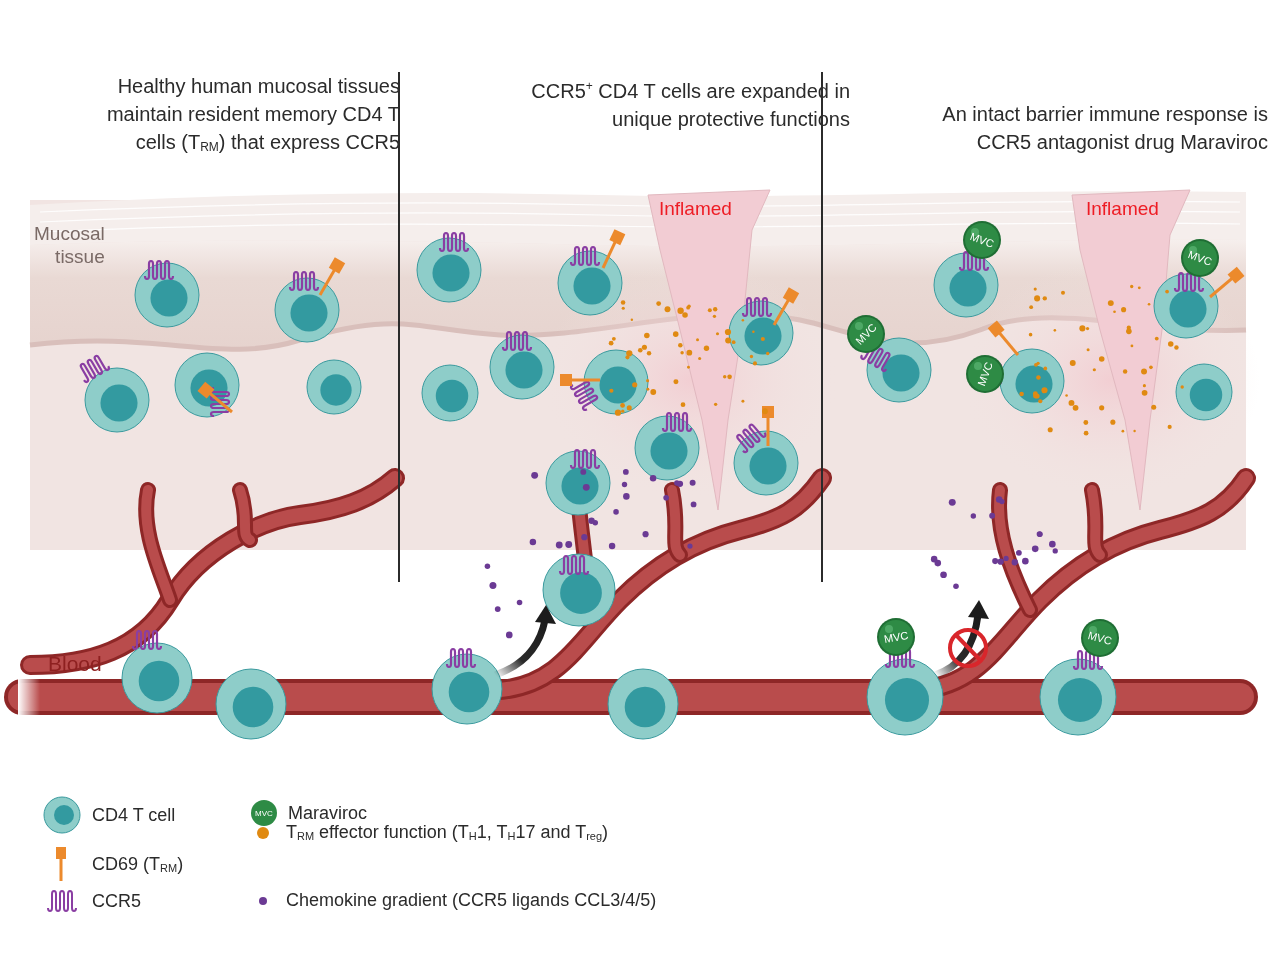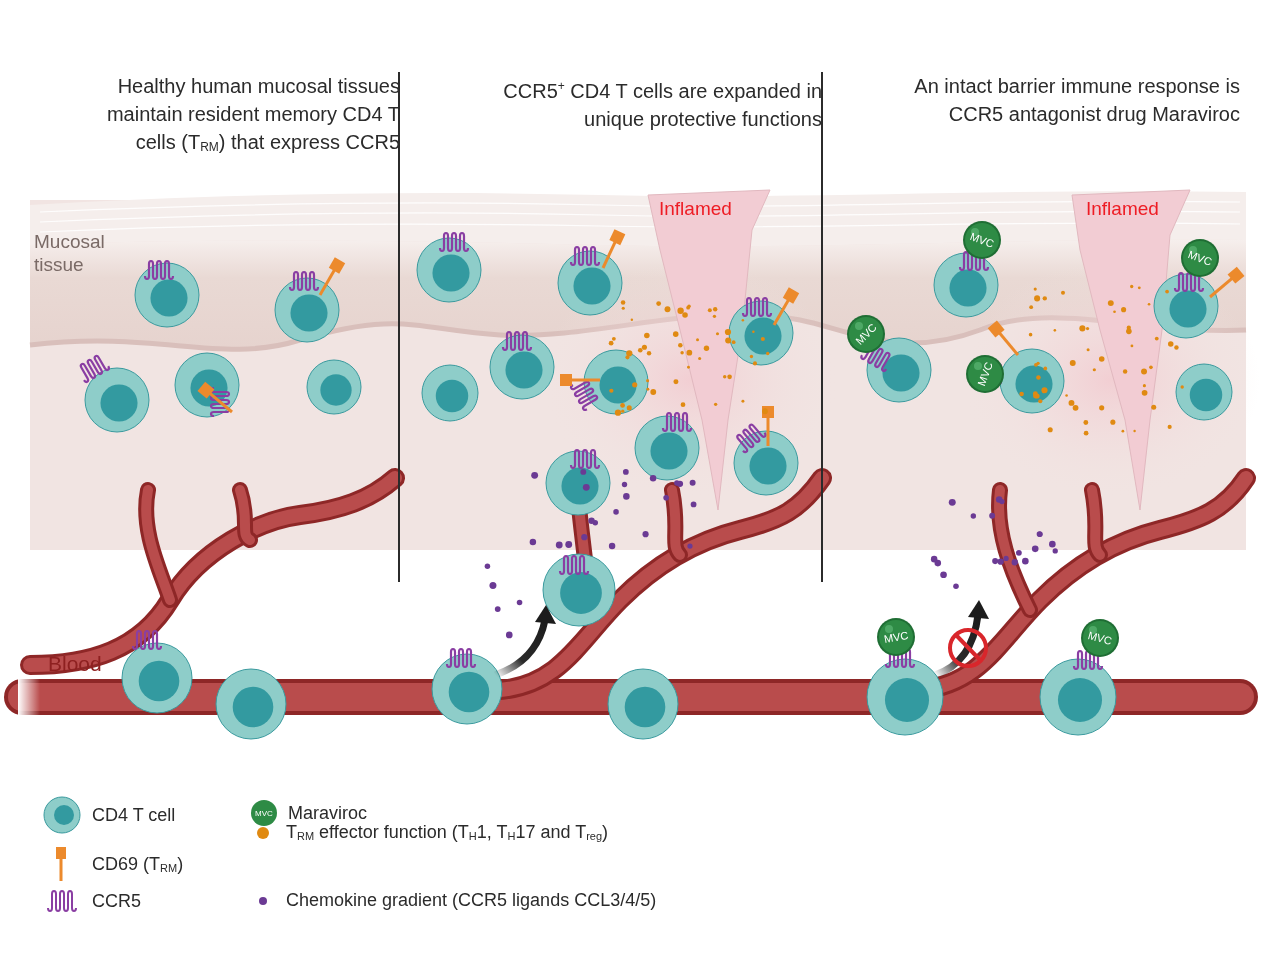--- a/index.html
+++ b/index.html
@@ -2,22 +2,22 @@
 <html><head>
 <meta charset="utf-8">
 <style>
   html, body { margin:0; padding:0; background:#ffffff; }
   body { width:1280px; height:960px; position:relative; overflow:hidden;
          font-family:"Liberation Sans", "DejaVu Sans", sans-serif; color:#262626; }
   .panel-title { position:absolute; top:72px; text-align:right; font-size:20px; line-height:28px; color:#2b2b2b; }
   .panel-title sub { font-size:12px; vertical-align:-2px; }
   .panel-title sup { font-size:12px; vertical-align:8px; }
   #t1 { left:30px; width:370px; }
-  #t2 { left:400px; width:422px; }
-  #t3 { left:800px; width:440px; }
+  #t2 { left:400px; width:422px;padding-left:28px; }
+  #t3 { left:828px; width:440px;margin-top:28px; }
   .divider { position:absolute; top:72px; width:1.5px; height:510px; background:#2b2b2b; }
   #scene { position:absolute; left:0; top:0; }
   .legend-item { position:absolute; display:flex; align-items:center; font-size:18px; color:#2b2b2b; }
   .legend-item sub { font-size:11px; vertical-align:-2px; }
   .legend-icon { display:inline-block; margin-right:10px; }
 </style>
 </head>
 <body>
 
 <svg id="scene" width="1280" height="960" viewBox="0 0 1280 960">
@@ -478,21 +478,21 @@
   <div>unique protective functions</div>
 </div>
 <div class="panel-title" id="t3">
   <div>An intact barrier immune response is</div>
   <div>CCR5 antagonist drug Maraviroc</div>
 </div>
 
 <div class="divider" style="left:398px;"></div>
 <div class="divider" style="left:821px;"></div>
 
-<div style="position:absolute;left:34px;top:230px;font-size:19px;line-height:23px;color:#7a6a66;">
+<div style="position:absolute;left:34px;top:222px;font-size:19px;line-height:23px;color:#7a6a66;text-align:right;">
   <div>Mucosal</div>
   <div>tissue</div>
 </div>
 <div style="position:absolute;left:659px;top:198px;font-size:19px;color:#ee1c24;">Inflamed</div>
 <div style="position:absolute;left:1086px;top:198px;font-size:19px;color:#ee1c24;">Inflamed</div>
 <div style="position:absolute;left:24px;top:652px;font-size:21px;color:#8e2020;padding-left:24px;">Blood</div>
 
 <div class="legend-item" style="left:42px;top:795px;">
   <svg class="legend-icon" width="40" height="40">
       <circle cx="20" cy="20" r="18" fill="#8ecdc9" stroke="#3a9a9e" stroke-width="1"></circle>

